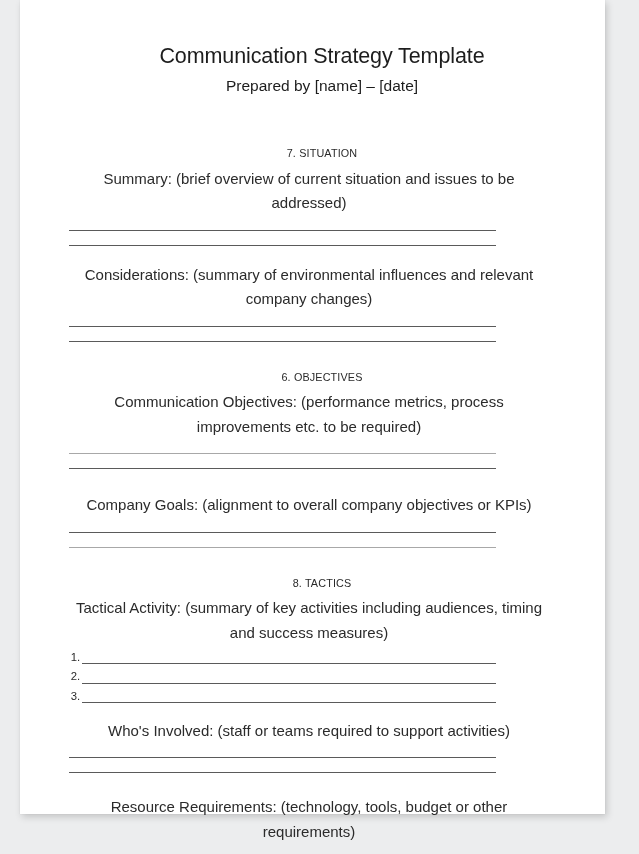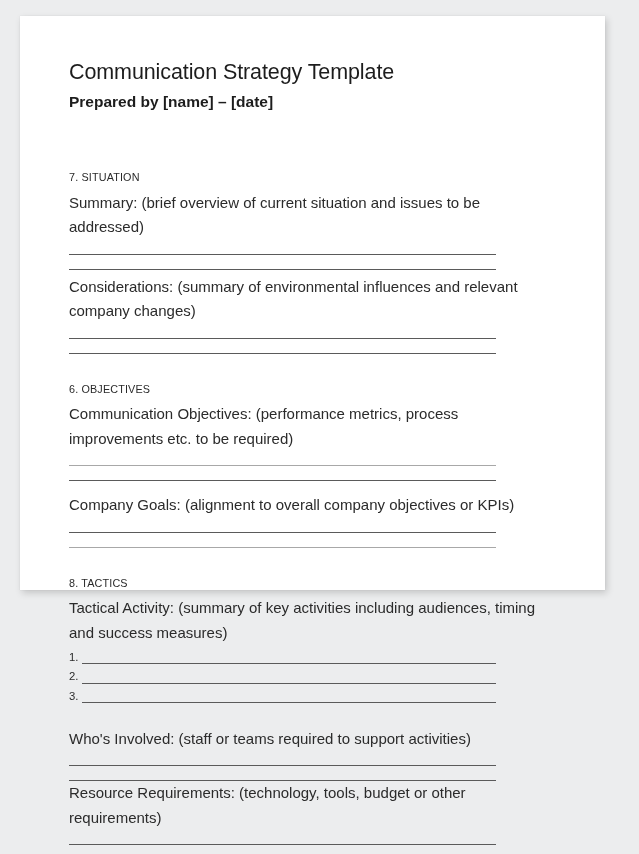--- a/index.html
+++ b/index.html
@@ -10,23 +10,24 @@
     width: 639px;
     height: 854px;
     background: #ecedee;
     font-family: "Liberation Sans", sans-serif;
     overflow: hidden;
   }
 
   .page-shadow-wrap {
     position: absolute;
     left: 20px;
-    top: 16px;
+    top: 0;
     width: 585px;
-    height: 574px;
+    height: 814px;
+    text-align: center;
   }
 
   .page {
     position: absolute;
     inset: 0;
     background: #ffffff;
     box-shadow: 2px 3px 7px rgba(0,0,0,0.17), 0 0 1px rgba(0,0,0,0.10);
   }
 
   .page-inner {
@@ -41,23 +42,23 @@
   .doc-title {
     font-size: 21.5px;
     font-weight: 400;
     color: #1d1d1d;
     letter-spacing: -0.1px;
     margin: 0;
     line-height: 1.2;
   }
   .doc-subtitle {
     font-size: 15.5px;
-    font-weight: 700;
+    font-weight: 400;
     color: #1d1d1d;
-    margin: 7px 0 12px 0;
+    margin: 7px 0 4px 0;
     line-height: 1.2;
   }
 
   
   .section {
     margin-top: 0;
   }
   .section-gap-1 { height: 47px; }
   .section-gap   { height: 28px; }
 
@@ -129,39 +130,39 @@
 
       <div class="section">
         <div class="section-heading">7. SITUATION</div>
 
         <p class="prompt">Summary: (brief overview of current situation and issues to be addressed)</p>
         <div class="rule-block">
           <div class="rule"></div>
           <div class="rule"></div>
         </div>
 
-        <p class="prompt" style="margin-top:5px;">Considerations: (summary of environmental influences and relevant company changes)</p>
+        <p class="prompt" style="margin-top:17px;">Considerations: (summary of environmental influences and relevant company changes)</p>
         <div class="rule-block">
           <div class="rule"></div>
           <div class="rule"></div>
         </div>
       </div>
 
       <div class="section-gap"></div>
 
       <div class="section">
         <div class="section-heading">6. OBJECTIVES</div>
 
         <p class="prompt">Communication Objectives: (performance metrics, process improvements etc. to be required)</p>
         <div class="rule-block">
           <div class="rule light"></div>
           <div class="rule"></div>
         </div>
 
-        <p class="prompt" style="margin-top:12px;">Company Goals: (alignment to overall company objectives or KPIs)</p>
+        <p class="prompt" style="margin-top:24px;">Company Goals: (alignment to overall company objectives or KPIs)</p>
         <div class="rule-block">
           <div class="rule"></div>
           <div class="rule light"></div>
         </div>
       </div>
 
       <div class="section-gap"></div>
 
       <div class="section">
         <div class="section-heading">8. TACTICS</div>
@@ -174,27 +175,27 @@
         </div>
         <div class="num-row">
           <span class="num">2.</span>
           <span class="num-rule"></span>
         </div>
         <div class="num-row">
           <span class="num">3.</span>
           <span class="num-rule"></span>
         </div>
 
-        <p class="prompt" style="margin-top:24px;">Who's Involved: (staff or teams required to support activities)</p>
-        <div class="rule-block">
-          <div class="rule"></div>
-          <div class="rule"></div>
-        </div>
-
-        <p class="prompt" style="margin-top:0;">Resource Requirements: (technology, tools, budget or other requirements)</p>
+        <p class="prompt" style="margin-top:16px;">Who's Involved: (staff or teams required to support activities)</p>
+        <div class="rule-block">
+          <div class="rule"></div>
+          <div class="rule"></div>
+        </div>
+
+        <p class="prompt" style="margin-top:22px;">Resource Requirements: (technology, tools, budget or other requirements)</p>
         <div class="rule-block">
           <div class="rule"></div>
           <div class="rule light"></div>
         </div>
       </div>
 
     </div>
   </div>
 </div>
 

